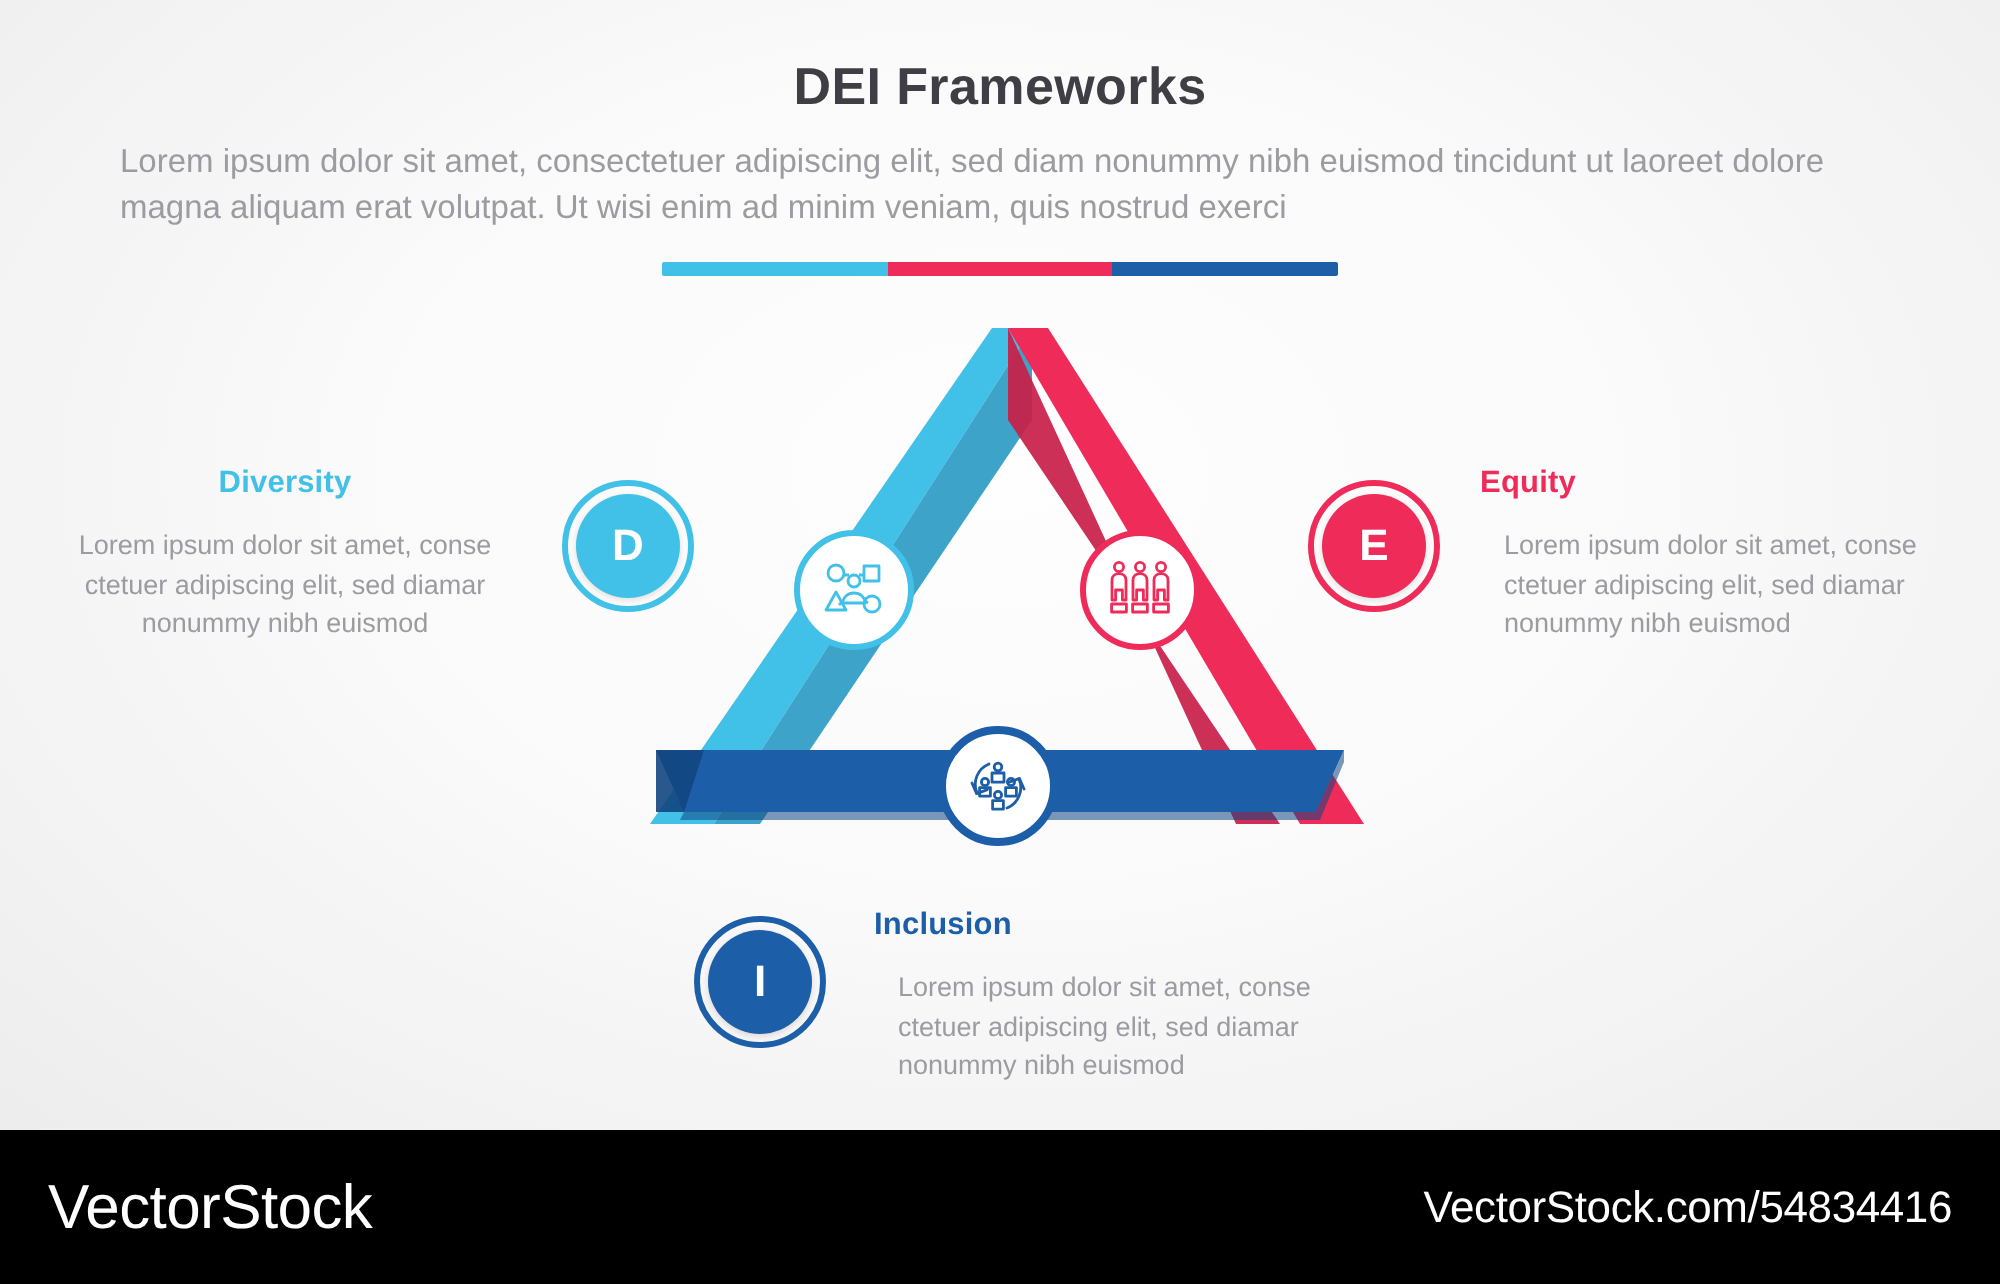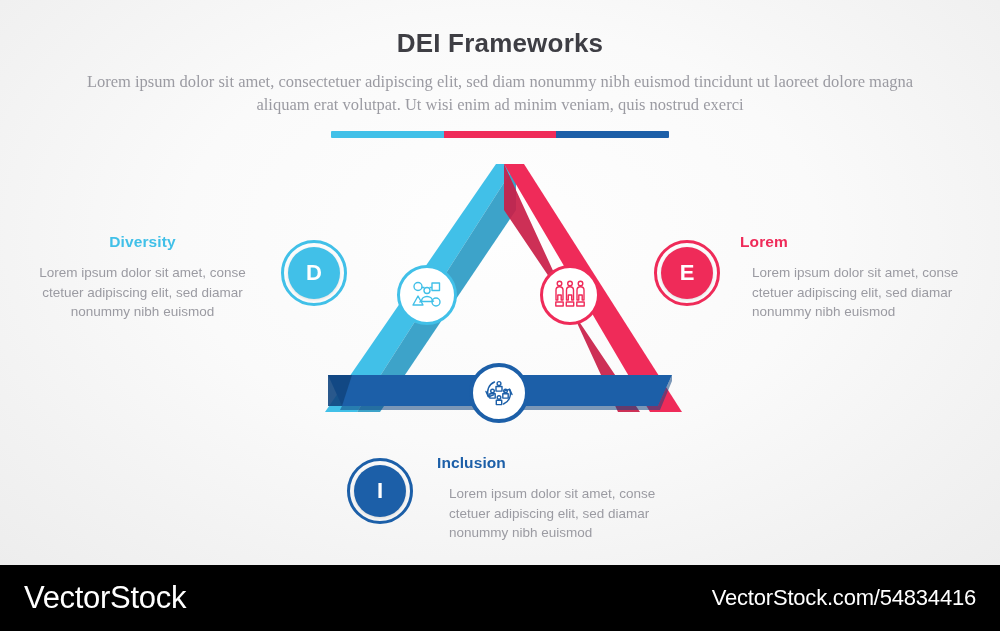--- a/index.html
+++ b/index.html
@@ -35,25 +35,24 @@
     font-size: 26px;
     font-weight: bold;
     color: #3e3e44;
     letter-spacing: 0.2px;
   }
   .subtitle {
     position: absolute;
     left: 60px;
     top: 70px;
     width: 880px;
-    text-align: center;
+    text-align: left;
     font-size: 16.5px;
     line-height: 23px;
     color: #9b9ba2;
-    font-family: Liberation Serif, serif;
   }
   .divider {
     position: absolute;
     left: 331px;
     top: 131px;
     width: 338px;
     height: 7px;
     display: flex;
     border-radius: 1px;
     overflow: hidden;
@@ -134,21 +133,21 @@
   .block-equity .head { color: #ef2b59; }
   .block-inclusion { left: 437px; top: 454px; width: 250px; text-align: left; }
   .block-inclusion .head { color: #1c5fa8; }
 
   
   .footer {
     position: absolute;
     left: 0;
     top: 565px;
     width: 1000px;
-    height: 66px;
+    height: 77px;
     background: #000000;
     display: flex;
     align-items: center;
     justify-content: space-between;
     box-sizing: border-box;
     padding: 0 24px;
   }
   .footer .brand {
     color: #ffffff;
     font-size: 31px;
@@ -263,21 +262,21 @@
         <span>I</span>
       </div>
     </div>
 
     <div class="block block-diversity">
       <p class="head">Diversity</p>
       <p class="body">Lorem ipsum dolor sit amet, conse ctetuer adipiscing elit, sed diamar nonummy nibh euismod</p>
     </div>
 
     <div class="block block-equity">
-      <p class="head">Lorem</p>
+      <p class="head">Equity</p>
       <p class="body">Lorem ipsum dolor sit amet, conse ctetuer adipiscing elit, sed diamar nonummy nibh euismod</p>
     </div>
 
     <div class="block block-inclusion">
       <p class="head">Inclusion</p>
       <p class="body">Lorem ipsum dolor sit amet, conse ctetuer adipiscing elit, sed diamar nonummy nibh euismod</p>
     </div>
 
   </div>
 

